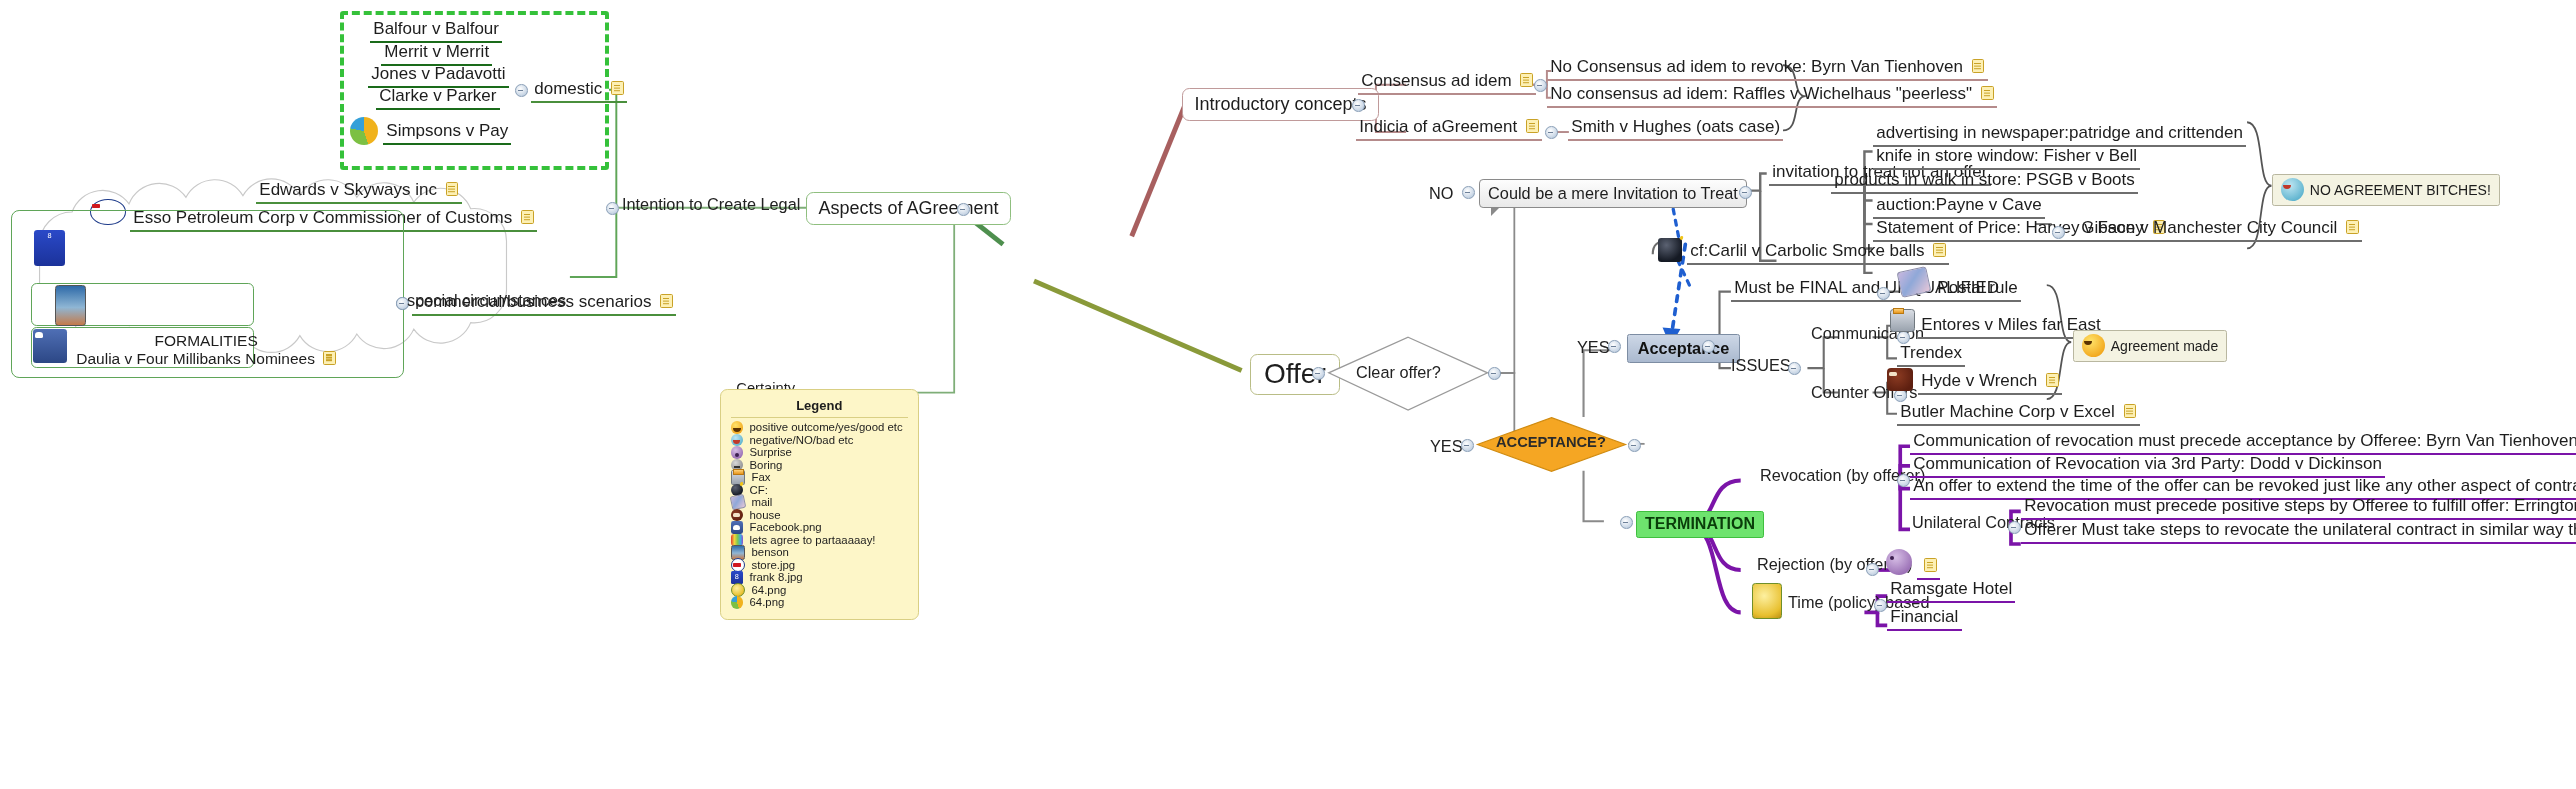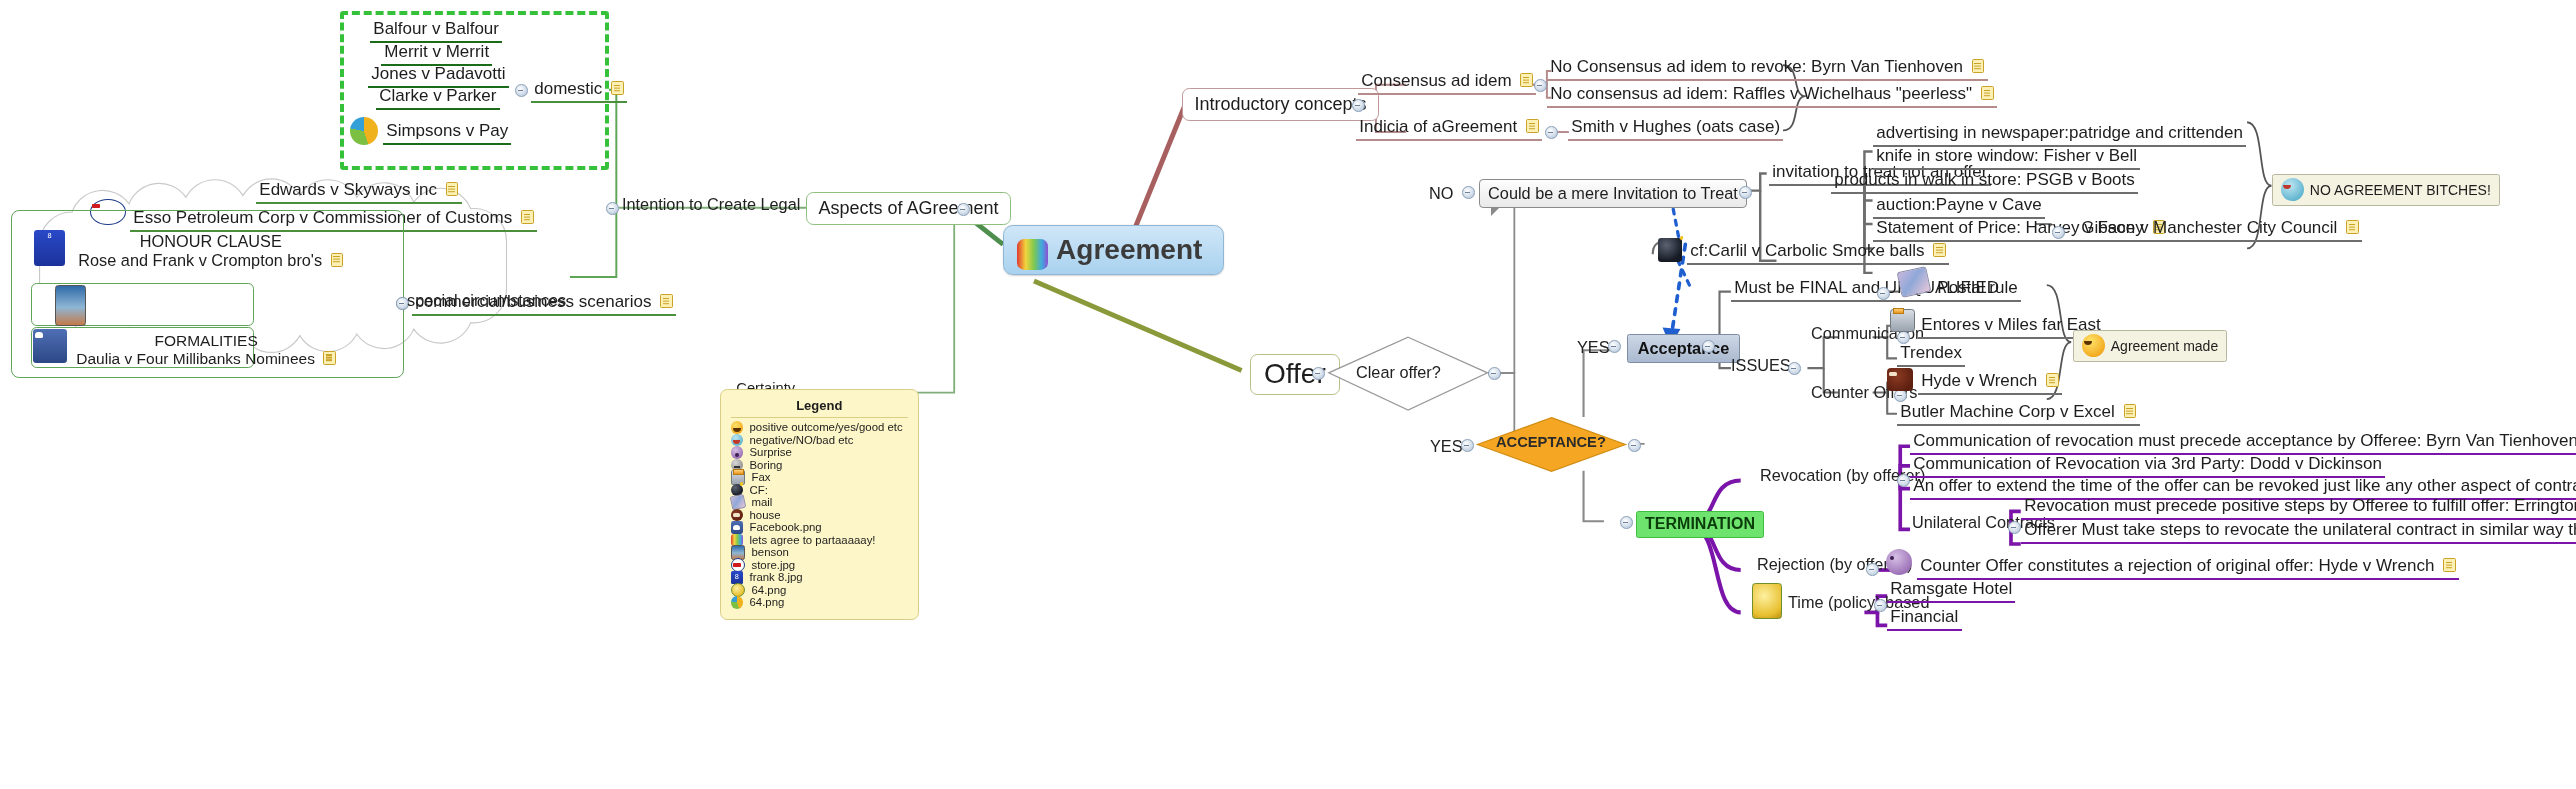--- a/index.html
+++ b/index.html
@@ -257,25 +257,20 @@
 <div class="bullet" style="left:396px;top:297px"></div>
 <div class="topic u-green" style="left:412px;top:291px">
   <span>commercial/business scenarios</span>
   <span class="i-note note-inline"></span>
 </div>
 
 <div style="position:absolute;left:11.4px;top:210px;width:391px;height:166px;
             border:1.6px solid #5fa558;border-radius:8.1px;background:transparent;"></div>
 
 <div class="bigico i-shirt" style="left:34px;top:230px;width:31px;height:36px"></div>
-<div class="topic u-none" style="left:75px;top:231px;text-align:center">
-  <div style="font-size:16.3px">HONOUR CLAUSE</div>
-  <div style="font-size:16.3px"><span>Rose and Frank v Crompton bro's</span>
-  <span class="i-note note-inline"></span></div>
-</div>
 
 <div style="position:absolute;left:31px;top:283px;width:221px;height:41px;
             border:1.6px solid #5fa558;border-radius:5.7px;background:#fff;"></div>
 <div class="bigico i-benson" style="left:55px;top:285px;width:29px;height:39px"></div>
 
 <div style="position:absolute;left:31px;top:327px;width:221px;height:39px;
             border:1.6px solid #5fa558;border-radius:5.7px;background:#fff;"></div>
 <div class="bigico i-fb" style="left:33px;top:329px;width:34px;height:34px"></div>
 <div class="topic u-none" style="left:73px;top:331px;text-align:center">
   <div style="font-size:15.5px">FORMALITIES</div>
@@ -286,23 +281,20 @@
 <div class="bullet" style="left:396px;top:297px"></div>
 
 <div class="lbl" style="left:407px;top:291px">special circumstances</div>
 
 <div class="bullet" style="left:606px;top:202px"></div>
 <div class="lbl" style="left:622px;top:195px">Intention to Create Legal Relations</div>
 
 <div class="boxed box-green" style="left:806px;top:192px">Aspects of AGreement</div>
 <div class="bullet" style="left:957px;top:203px"></div>
 
-<div class="boxed box-center" style="left:1003px;top:225px">
-  <span class="bigico i-party" style="position:relative;left:0;top:4.1px;display:inline-block;width:31px;height:31px;vertical-align:-6.5px;margin-right:8.1px;border-radius:7.3px"></span><span>Agreement</span>
-</div>
 
 <div class="boxed box-pink" style="left:1182px;top:88px">Introductory concepts</div>
 <div class="bullet" style="left:1352px;top:99px"></div>
 
 <div class="topic u-pink" style="left:1358px;top:70px">
   <span>Consensus ad idem</span>
   <span class="i-note note-inline"></span>
 </div>
 <div class="bullet" style="left:1534px;top:79px"></div>
 
@@ -425,21 +417,20 @@
 <div class="topic u-purple" style="left:2021px;top:495px">Revocation must precede positive steps by Offeree to fulfill offer: Errington v Errington and Woods</div>
 <div class="topic u-purple" style="left:2021px;top:519px">
   <span>Offerer Must take steps to revocate the unilateral contract in similar way that he made offer. Shoey v USA</span>
   
 </div>
 
 <div class="lbl" style="left:1757px;top:555px">Rejection (by offeree)</div>
 <div class="bullet" style="left:1866px;top:563px"></div>
 <div class="bigico i-surp" style="left:1886px;top:549px;width:26px;height:26px;border-radius:50%"></div>
 <div class="topic u-purple" style="left:1917px;top:555px">
-  <span>Counter Offer constitutes a rejection of original offer: Hyde v Wrench</span>
   <span class="i-note note-inline"></span>
 </div>
 
 <div class="bigico i-clock" style="left:1752px;top:583px;width:28px;height:34px"></div>
 <div class="lbl" style="left:1788px;top:593px">Time (policy) based</div>
 <div class="bullet" style="left:1874px;top:599px"></div>
 <div class="topic u-purple" style="left:1887px;top:578px">Ramsgate Hotel</div>
 <div class="topic u-purple" style="left:1887px;top:606px">Financial</div>
 
 <div class="topic u-green" style="left:733px;top:379px;font-size:14.7px">Certainty</div>

